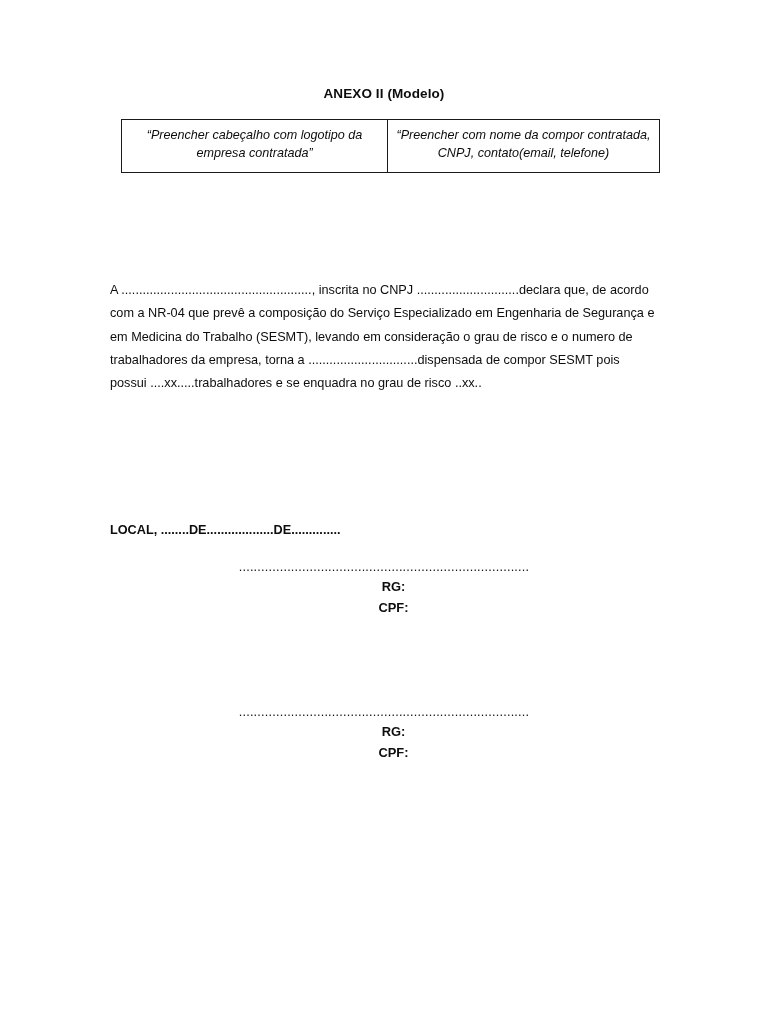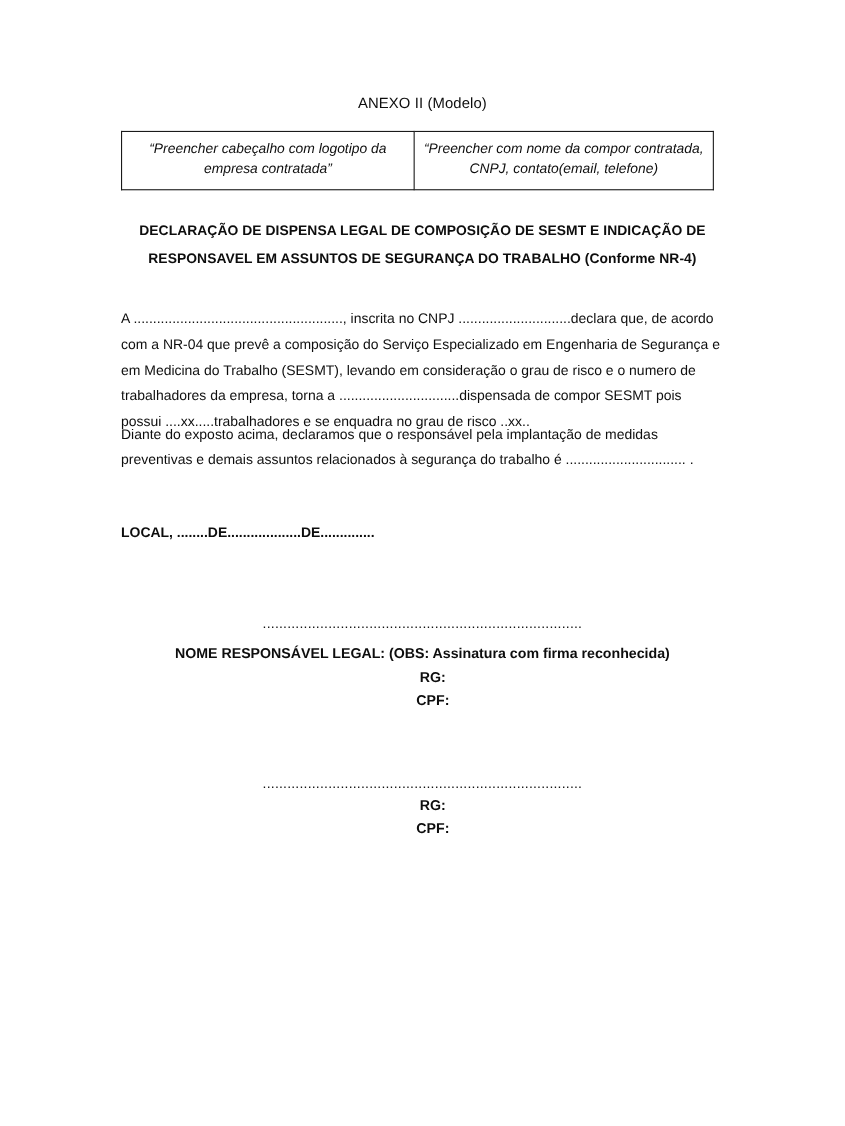--- a/index.html
+++ b/index.html
@@ -27,29 +27,29 @@
   }
 
   
   .doc-heading {
     position: absolute;
     top: 86px;
     left: 0;
     width: 768px;
     text-align: center;
     font-size: 13.5px;
-    font-weight: normal;
+    font-weight: bold;
     letter-spacing: 0.1px;
   }
 
   
   .header-table {
     position: absolute;
     top: 119px;
-    left: 110px;
+    left: 121px;
     width: 538px;
     border-collapse: collapse;
     table-layout: fixed;
   }
   .header-table td {
     border: 1.3px solid #1a1a1a;
     padding: 7px 8px 9px 8px;
     text-align: center;
     vertical-align: middle;
     font-style: italic;
@@ -80,21 +80,21 @@
     left: 110px;
     width: 546px;
     font-size: 12.7px;
     line-height: 1.84;
   }
   .para-1 { top: 279px; }
   .para-2 { top: 384px; }
   .local-line {
     position: absolute;
     left: 110px;
-    top: 473px;
+    top: 519px;
     font-size: 12.7px;
     font-weight: bold;
     line-height: 1.84;
   }
 
   
   .sig-block {
     position: absolute;
     left: 0;
     width: 768px;
@@ -134,31 +134,28 @@
 
   <table class="header-table">
     <tbody>
       <tr>
         <td class="cell-left">“Preencher cabeçalho com logotipo da empresa contratada”</td>
         <td class="cell-right">“Preencher com nome da compor contratada, CNPJ, contato(email, telefone)</td>
       </tr>
     </tbody>
   </table>
 
-  <div class="main-title">DECLARAÇÃO DE DISPENSA LEGAL DE COMPOSIÇÃO DE SESMT E INDICAÇÃO DE RESPONSAVEL EM ASSUNTOS DE SEGURANÇA DO TRABALHO (Conforme NR-4)</div>
 
   <div class="body-block para-1">A ......................................................,  inscrita no CNPJ .............................declara que, de acordo com a NR-04 que prevê a composição do Serviço Especializado em Engenharia de Segurança e em Medicina do Trabalho (SESMT), levando em consideração o grau de risco e o numero de trabalhadores da empresa, torna a ...............................dispensada de compor SESMT pois possui ....xx.....trabalhadores e se enquadra no grau de risco ..xx..</div>
 
-  <div class="body-block para-2">Diante do exposto acima, declaramos que o responsável pela implantação de medidas preventivas e demais assuntos relacionados à segurança do trabalho é ............................... .</div>
 
   <div class="local-line">LOCAL, ........DE...................DE..............</div>
 
   <div class="sig-block sig-block-1">
     <div class="sig-rule">..............................................................................</div>
-    <div class="sig-name">NOME RESPONSÁVEL LEGAL: (OBS: Assinatura com firma reconhecida)</div>
     <div class="sig-field">RG:</div>
     <div class="sig-field">CPF:</div>
   </div>
 
   <div class="sig-block sig-block-2">
     <div class="sig-rule">..............................................................................</div>
     <div class="sig-field">RG:</div>
     <div class="sig-field">CPF:</div>
   </div>
 

